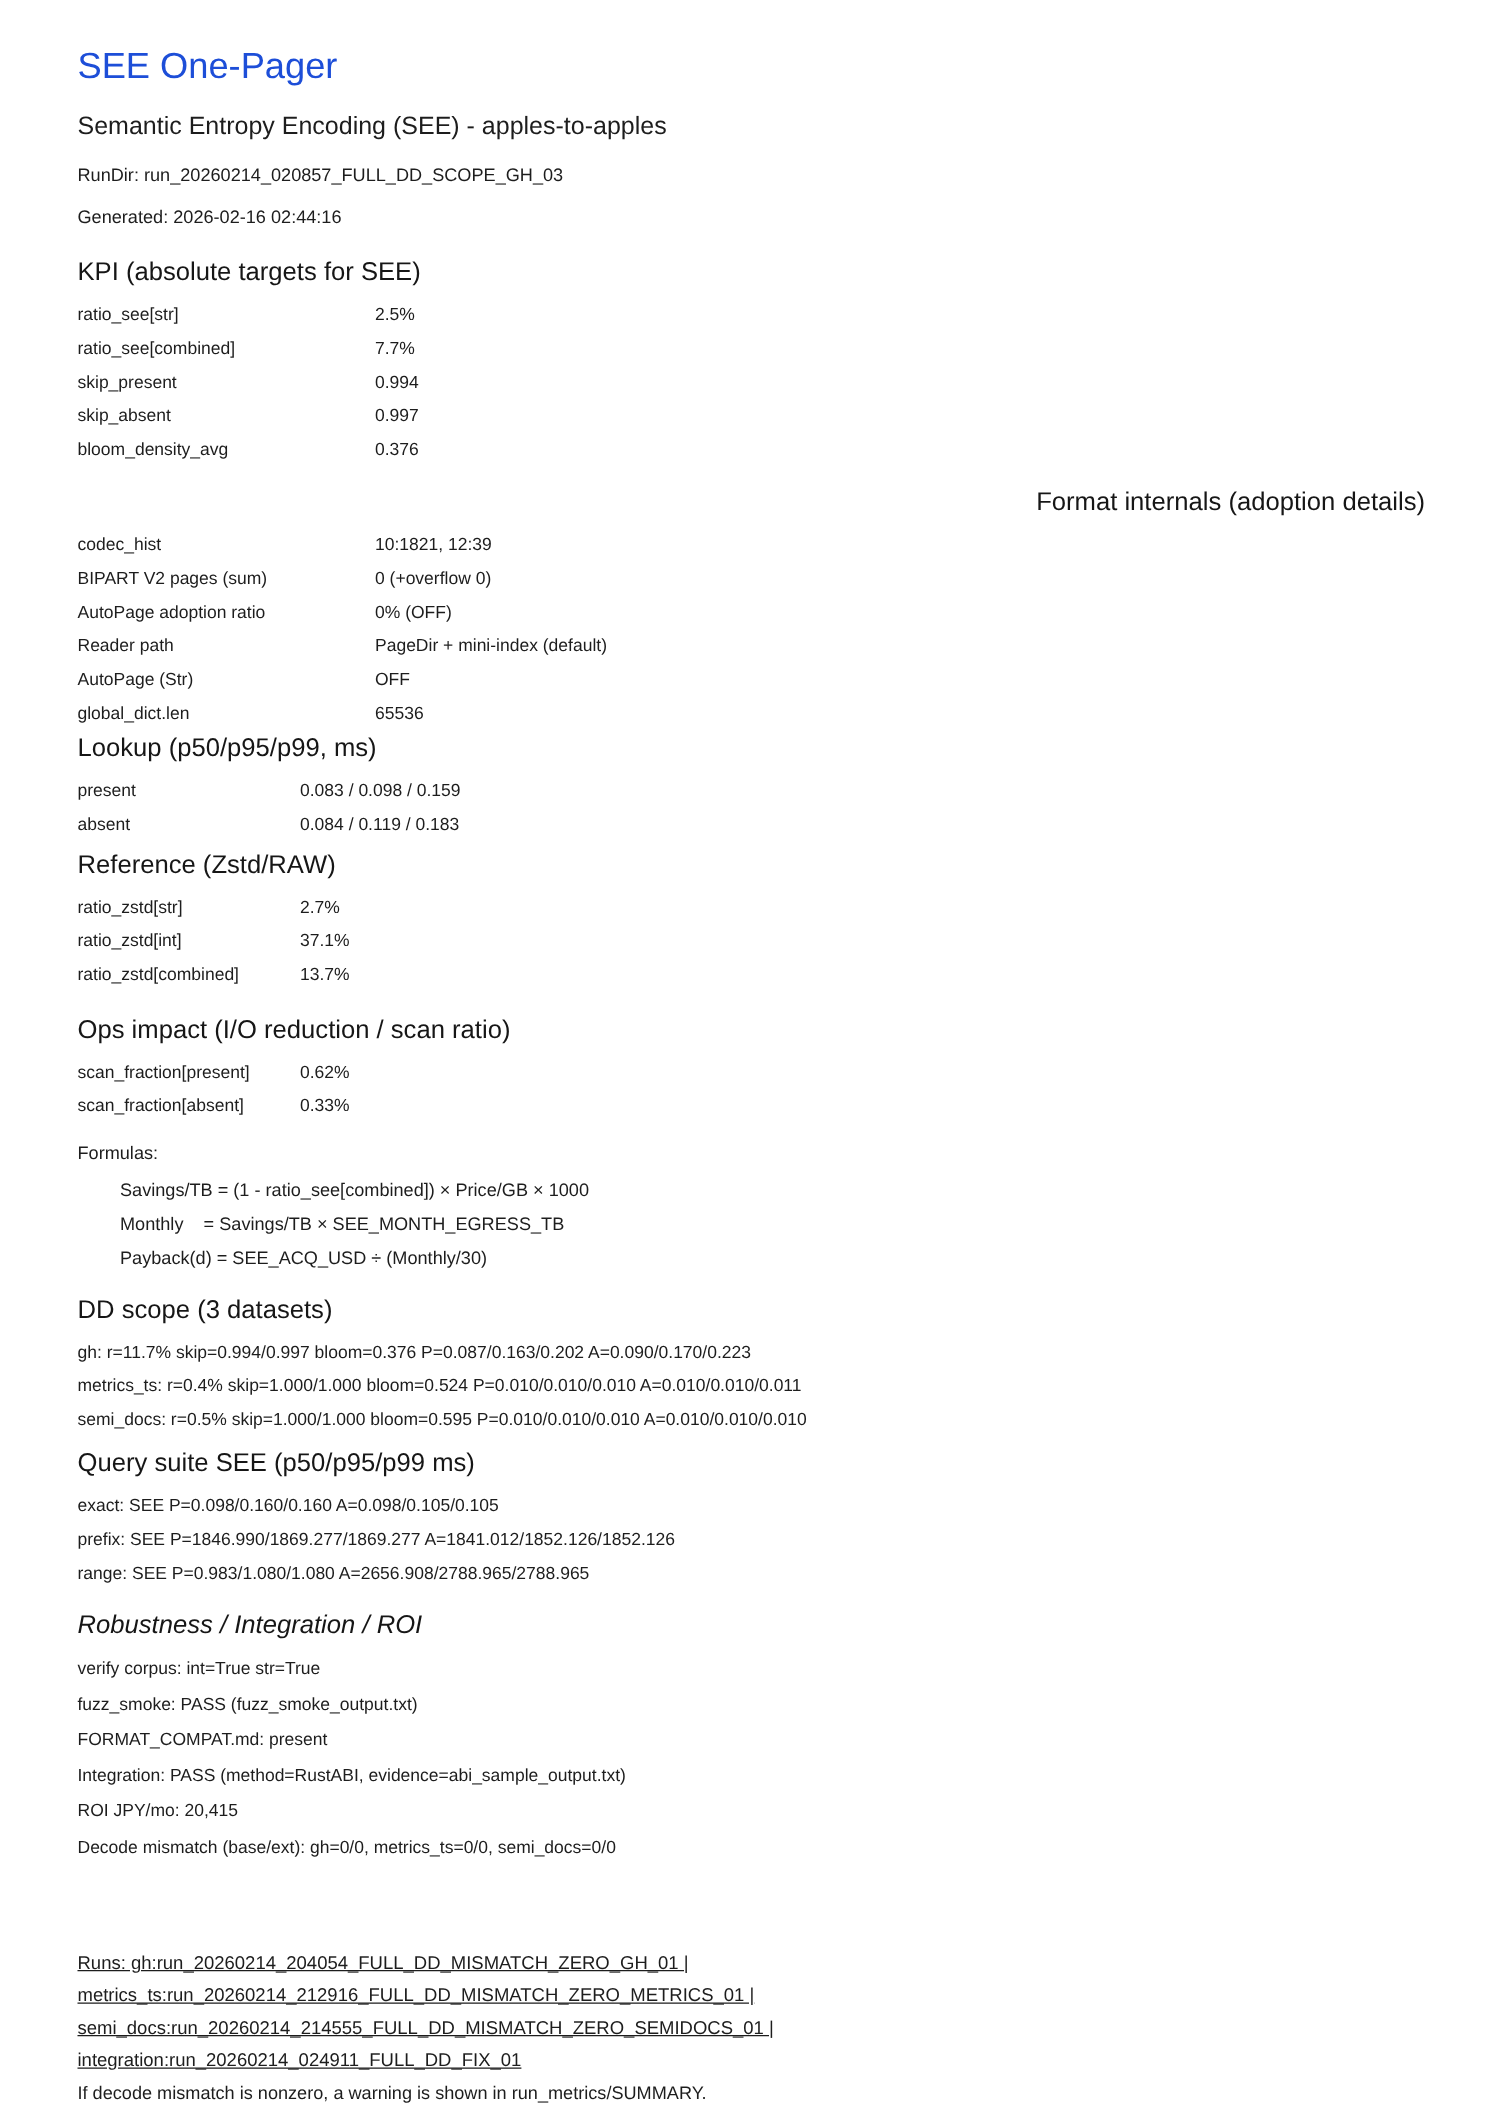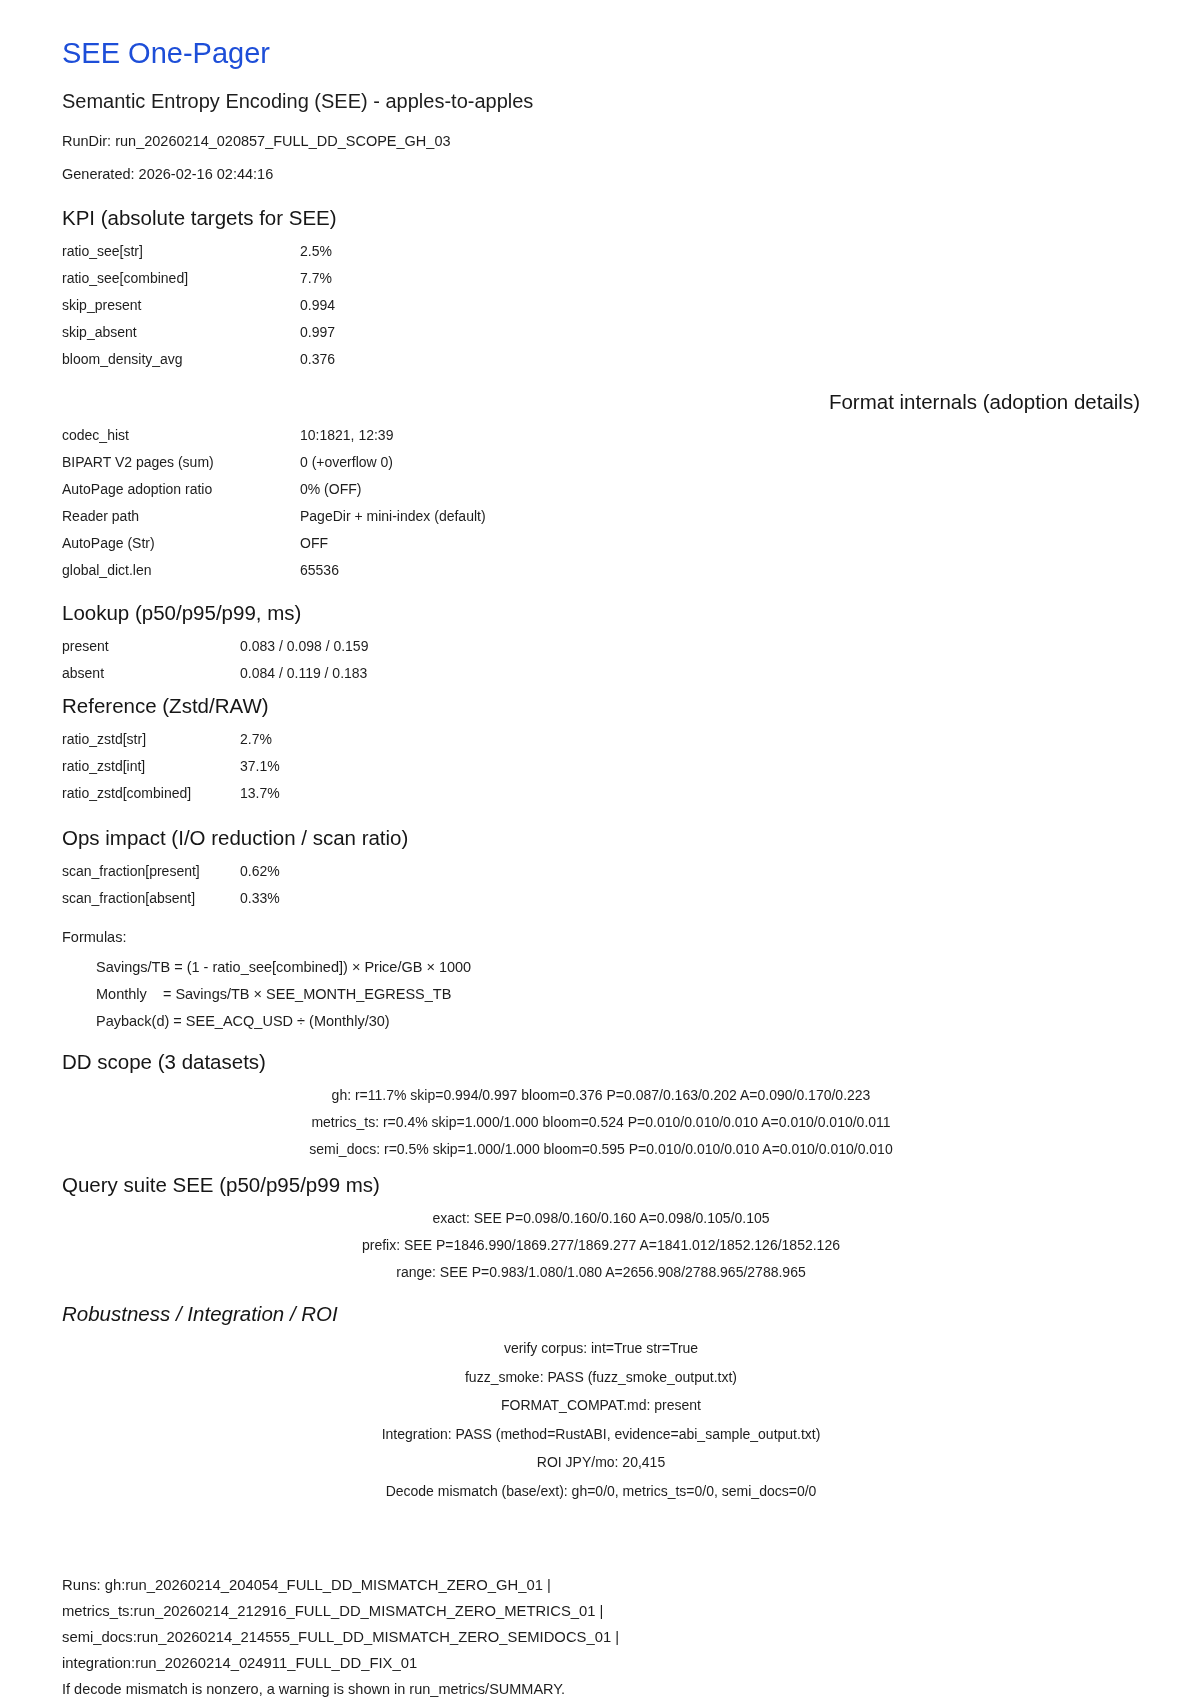--- a/index.html
+++ b/index.html
@@ -34,21 +34,21 @@
 
   .section-heading {
     font-size: 20.5px;
     line-height: 25px;
     font-weight: 400;
     color: #161616;
     margin: 0;
   }
   .h-kpi        { margin-top: 22px; }
   .h-format     { margin-top: 16px; text-align: right; }
-  .h-lookup     { margin-top: 16px; }
+  .h-lookup     { margin-top: 2px; }
   .h-reference  { margin-top: 6px;  }
   .h-ops        { margin-top: 18px; }
   .h-dd         { margin-top: 14px; }
   .h-query      { margin-top: 9px; }
   .h-robust     { margin-top: 15px; font-style: italic; }
 
   .rows { margin-top: 8px; }
   .kv { font-size: 14px; line-height: 27px; }
   .kv .k { display: inline-block; vertical-align: top; }
   .wide .k   { width: 238px; }
@@ -60,25 +60,25 @@
     margin-top: 16px;
   }
   .formula-lines { margin-top: 8px; padding-left: 34px; }
   .formula-line {
     font-size: 14.5px;
     line-height: 27px;
     white-space: pre-wrap;
   }
 
   .plain-lines { margin-top: 8px; }
-  .plain-line { font-size: 14px; line-height: 27px; text-align: center; }
+  .plain-line { font-size: 14px; line-height: 27px; }
   .robust-lines .plain-line { line-height: 28.5px; }
 
   .runs-block { margin-top: 67px; }
-  .runs-line { font-size: 14.8px; line-height: 26px; }
+  .runs-line { font-size: 14.8px; line-height: 26px; text-decoration: underline; }
   .footer-note { font-size: 14.5px; line-height: 26px; }
 </style>
 </head>
 <body>
 
 <div class="page">
 
   <h1 class="title">SEE One-Pager</h1>
   <div class="subtitle">Semantic Entropy Encoding (SEE) - apples-to-apples</div>
   <div class="meta-line meta-rundir">RunDir: run_20260214_020857_FULL_DD_SCOPE_GH_03</div>

